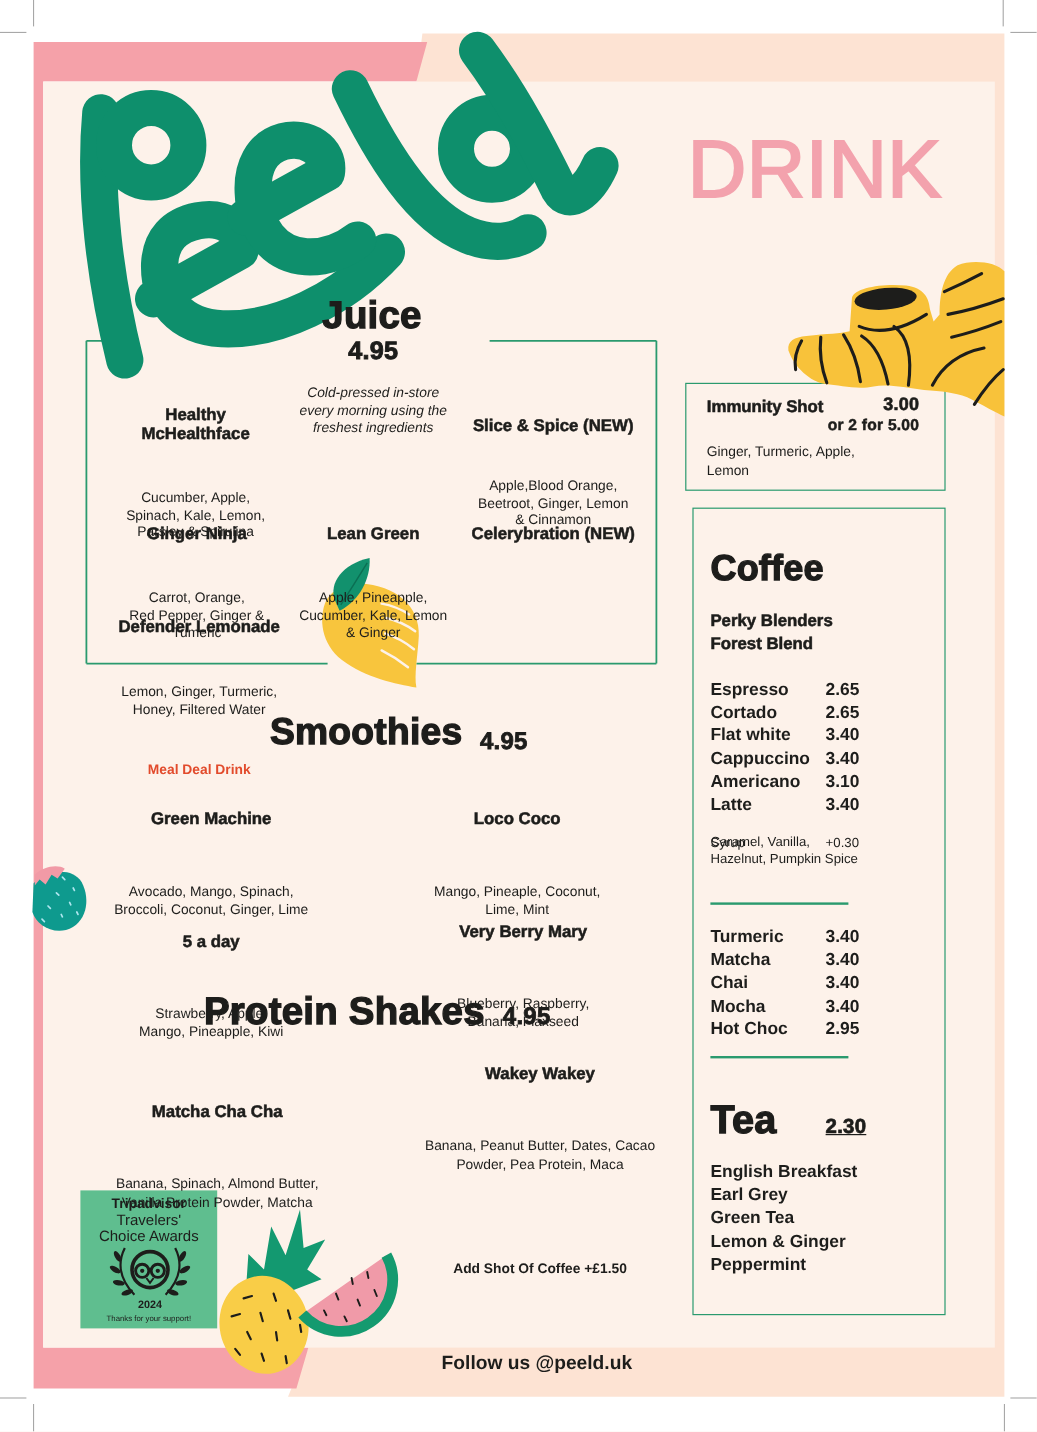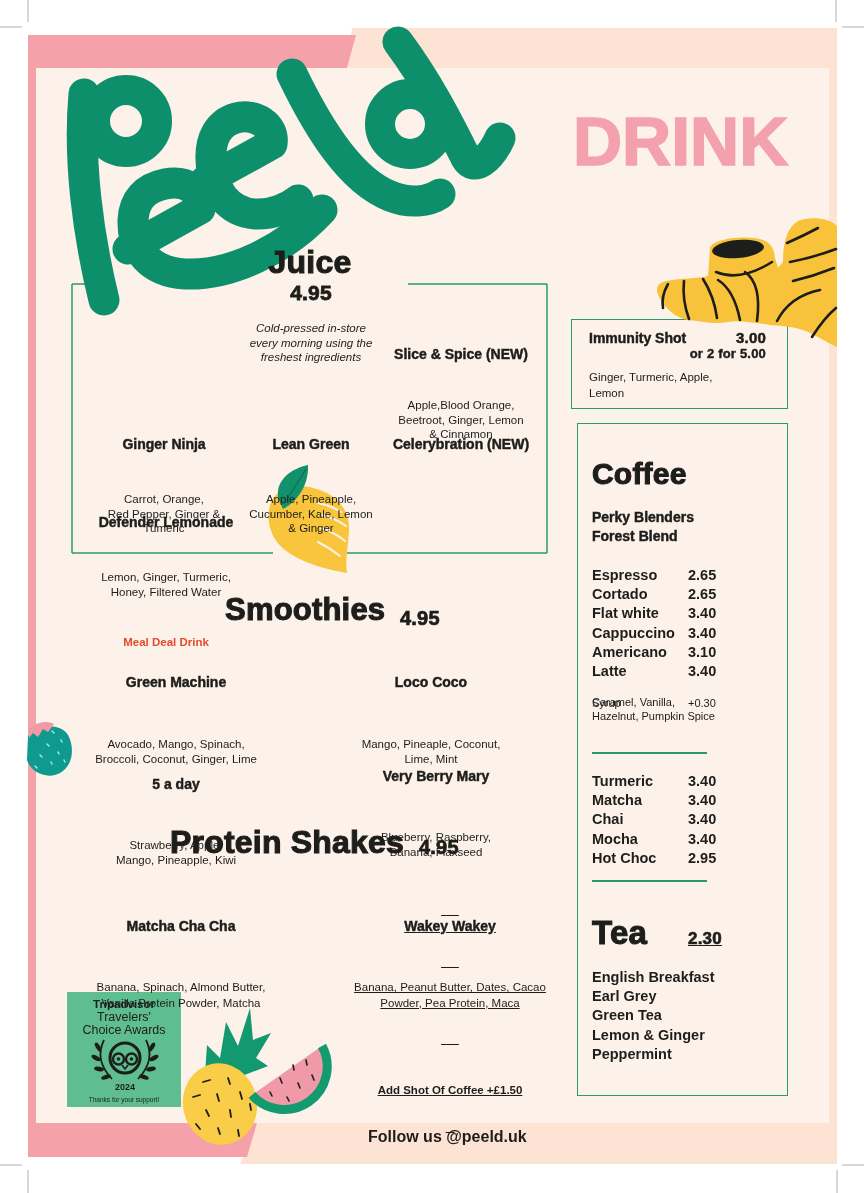--- a/index.html
+++ b/index.html
@@ -15,21 +15,21 @@
   .t14 { font-size:14px; line-height:16px; font-weight:700; -webkit-text-stroke:0.45px #1d1d1b; white-space:pre; }
   .d11 { font-size:11.5px; line-height:14.5px; white-space:pre; }
   .it { font-style:italic; }
   .note-red { font-size:11.5px; line-height:14.5px; font-weight:700; color:#e24b2c; }
   .note-bold { font-size:11.5px; line-height:15.5px; font-weight:700;margin-top:36px; }
   .box { position:absolute; border:1.5px solid #2a9a6e; box-sizing:border-box; }
   .crow { display:flex; height:19.2px; line-height:19.2px; font-size:14.5px; font-weight:700; white-space:nowrap; }
   .crow .n { width:96px; }
   .trow { height:19.2px; line-height:19.2px; font-size:14.5px; font-weight:700; white-space:nowrap; }
   .divider { position:absolute; height:1.5px; background:#2a9a6e; }
-  .drink { font-size:68px; line-height:68px; font-weight:700; color:#f3a2ad; -webkit-text-stroke:1.6px #f3a2ad; white-space:nowrap; }
+  .drink { font-size:68px; line-height:68px; font-weight:400; color:#f3a2ad; -webkit-text-stroke:1.6px #f3a2ad; white-space:nowrap; }
 </style>
 </head>
 <body>
 
 <svg class="layer" viewBox="0 0 864 1193" width="864" height="1193">
   <g stroke="#9a9a9a" stroke-width="0.8">
     <line x1="28" y1="0" x2="28" y2="22"></line>
     <line x1="0" y1="27" x2="22" y2="27"></line>
     <line x1="836" y1="0" x2="836" y2="22"></line>
     <line x1="842" y1="27" x2="864" y2="27"></line>
@@ -168,20 +168,27 @@
   </g>
 </svg>
 
 <div class="layer">
 
   <div class="abs drink" style="left:573px;top:107px;">DRINK</div>
 
   <div class="ctr heavy" style="left:310px;top:244px;font-size:32px;line-height:36px;">Juice</div>
   <div class="ctr heavy" style="left:311px;top:281px;font-size:21px;line-height:24px;-webkit-text-stroke:0.8px #1d1d1b;">4.95</div>
 
+  <div class="ctr" style="left:163px;top:301px;">
+    <div class="t14">Healthy
+McHealthface</div>
+    <div class="d11" style="margin-top:3px;">Cucumber, Apple,
+Spinach, Kale, Lemon,
+Parsley &amp; Spirulina</div>
+  </div>
 
   <div class="ctr d11 it" style="left:311px;top:321px;">Cold-pressed in-store
 every morning using the
 freshest ingredients</div>
 
   <div class="ctr" style="left:461px;top:310px;">
     <div class="t14">Slice &amp; Spice (NEW)</div>
     <div class="d11">Apple,Blood Orange,
 Beetroot, Ginger, Lemon
 &amp; Cinnamon</div>
@@ -243,21 +250,21 @@
   </div>
 
   <div class="abs heavy" style="left:170px;top:824px;font-size:32px;line-height:36px;white-space:nowrap;">Protein Shakes</div>
   <div class="abs heavy" style="left:419px;top:836px;font-size:20px;line-height:22px;-webkit-text-stroke:0.7px #1d1d1b;">4.95</div>
 
   <div class="ctr" style="left:181px;top:882px;">
     <div class="t14">Matcha Cha Cha</div>
     <div class="d11" style="margin-top:10px;line-height:15.5px;">Banana, Spinach, Almond Butter,
 Vanilla Protein Powder, Matcha</div>
   </div>
-  <div class="ctr" style="left:450px;top:882px;text-decoration:underline;">
+  <div class="ctr" style="left:450px;top:850px;">
     <div class="t14">Wakey Wakey</div>
     <div class="d11" style="margin-top:10px;line-height:15.5px;">Banana, Peanut Butter, Dates, Cacao
 Powder, Pea Protein, Maca</div>
     <div class="note-bold">Add Shot Of Coffee +£1.50</div>
   </div>
 
   <div class="abs heavy" style="left:592px;top:457px;font-size:30px;line-height:34px;">Coffee</div>
   <div class="abs" style="left:592px;top:508px;font-size:14px;line-height:19px;font-weight:700;-webkit-text-stroke:0.45px #1d1d1b;white-space:pre;">Perky Blenders
 Forest Blend</div>
 

